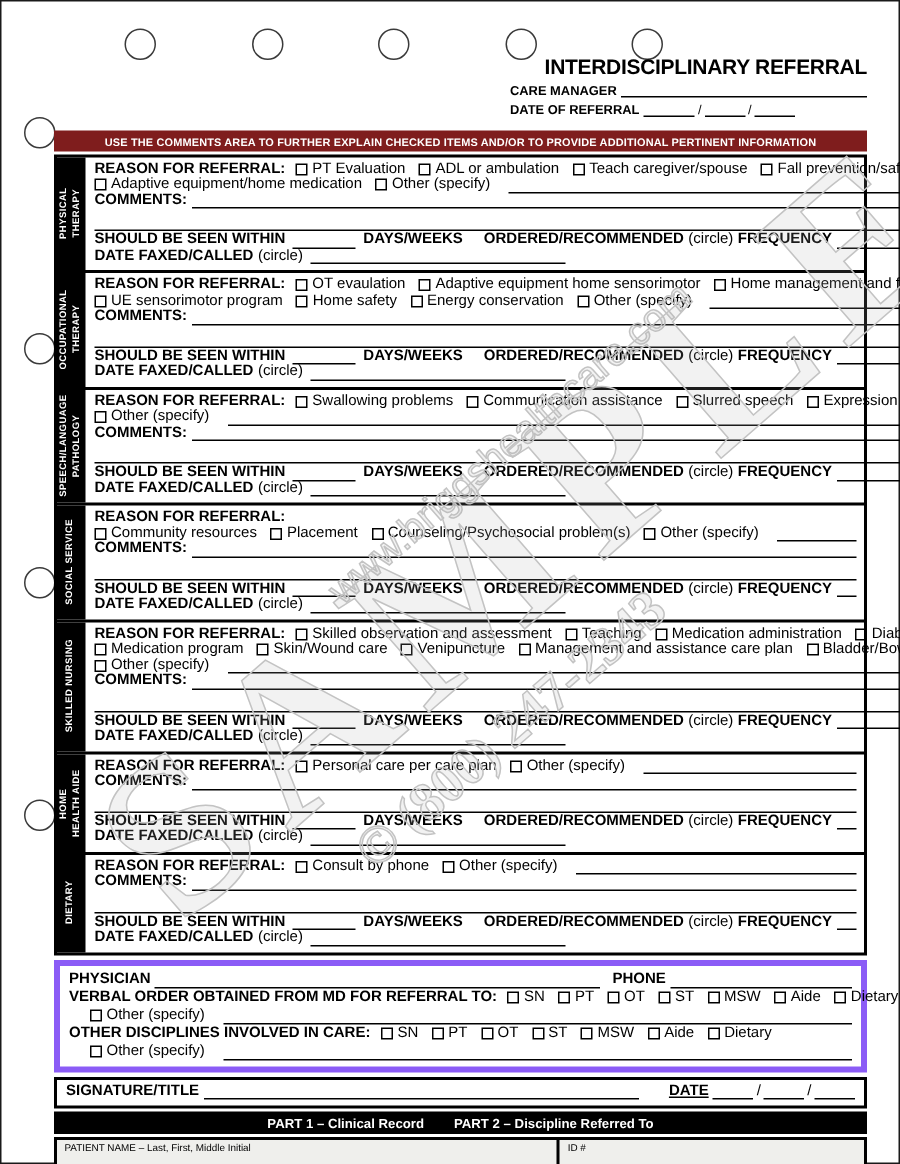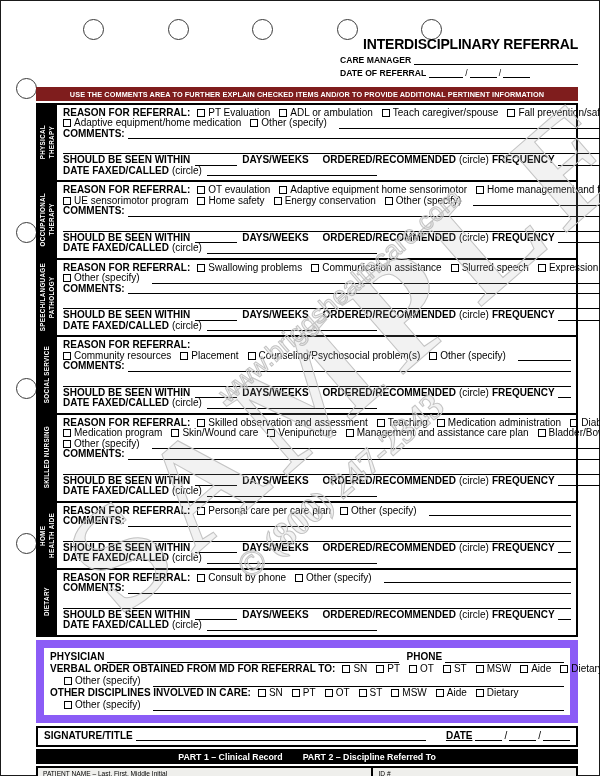--- a/index.html
+++ b/index.html
@@ -39,21 +39,21 @@
   .item{display:inline-flex;align-items:center;margin-right:9px;}
   .cb{width:6px;height:6px;border:1px solid #000;display:inline-block;margin-right:3px;flex:none;}
   .blankline{border-bottom:1px solid #000;height:9px;margin-top:5px;}
   .seenrow{margin-top:1px;}
   .sfill{width:42px;border-bottom:1px solid #000;height:8px;margin:0 5px;}
   .gap14{width:14px;}
   .cir{font-weight:normal;padding:0 3px 0 3px;}
   .ffix{width:170px;border-bottom:1px solid #000;height:8px;margin-left:2px;}
 
   
-  .pblock{margin-top:3px;border:8px solid #8b5cf6;padding:3px 6px 4px;}
+  .pblock{margin-top:3px;border:4px solid #8b5cf6;padding:3px 6px 4px;}
   .pblock .row{line-height:12px;}
   .indent{margin-left:14px;}
 
   .person{margin-top:3px;border:2px solid #000;padding:2px 6px 4px;}
   .person .row{line-height:11.5px;}
 
   .partbar{margin-top:2px;background:#000;color:#fff;font-weight:bold;font-size:8.8px;
     display:flex;justify-content:center;gap:20px;padding:2.5px 0;}
 
   .pstrip{margin-top:2px;border:2px solid #000;border-radius:0 0 10px 10px;background:#efefec;

